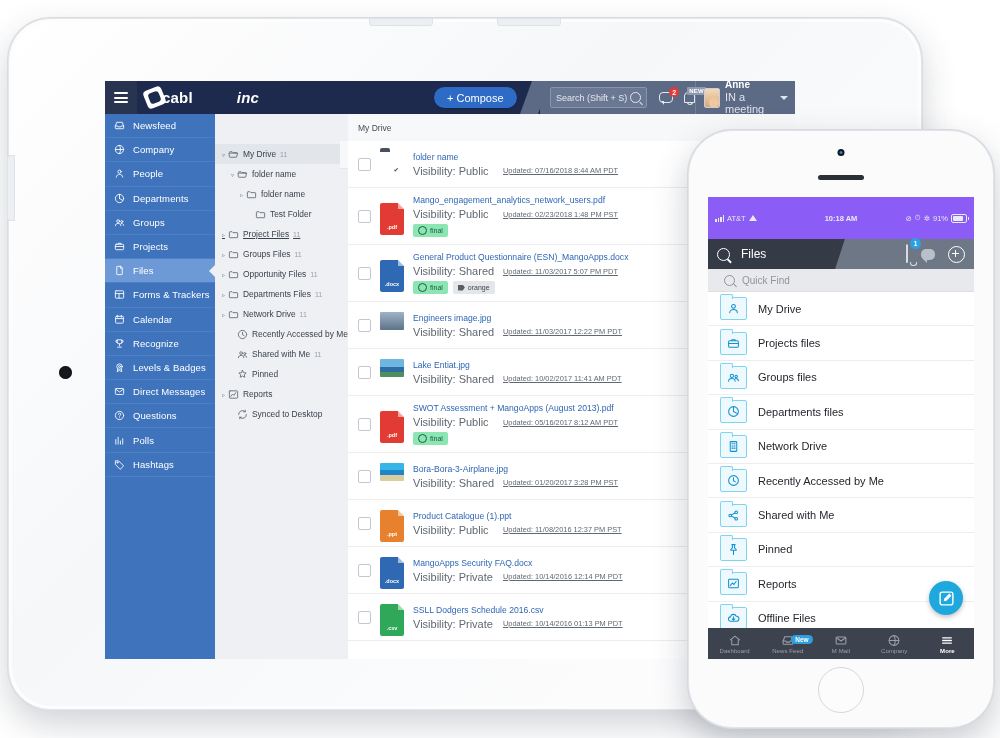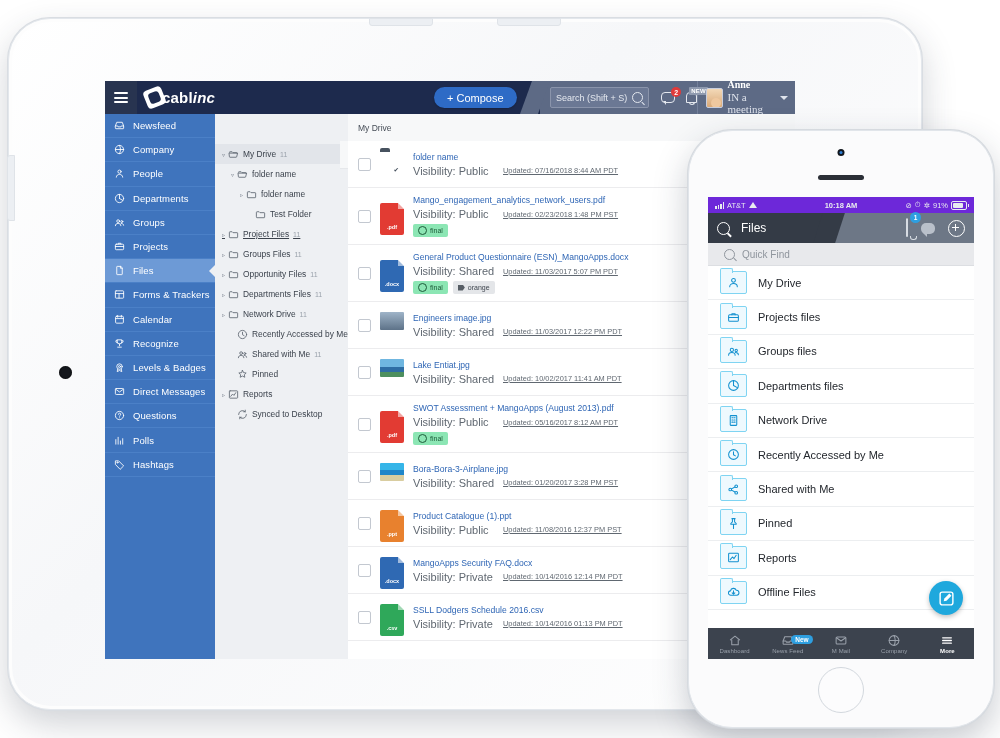--- a/index.html
+++ b/index.html
@@ -49,21 +49,21 @@
   #hamburger-box .bars i{display:block;height:2px;background:#fff;margin:2.5px 0;border-radius:1px;}
   #logo-wrap{display:flex;align-items:center;margin-left:8px;}
   #logo-mark{
     width:19px;height:19px;border-radius:4px;background:#fff;
     transform:rotate(-22deg);position:relative;
   }
   #logo-mark:after{
     content:"";position:absolute;left:4px;top:4px;width:11px;height:11px;border-radius:3px;background:#1d2a4d;
   }
   #logo-text{color:#fff;font-size:15px;font-weight:bold;letter-spacing:.2px;margin-left:-2px;}
-  #logo-text .inc{font-style:italic;font-weight:bold;}
+  #logo-text .inc{font-style:italic;font-weight:bold;margin-left:44px;}
 
   #compose-btn{
     position:absolute;left:329px;top:6px;height:21px;padding:0 13px;
     background:#2e6bc6;border-radius:11px;color:#fff;font-size:11px;
     display:flex;align-items:center;justify-content:center;
     box-shadow:0 1px 2px rgba(0,0,0,.2);
   }
   #topbar-right{
     position:absolute;right:0;top:0;height:33px;width:255px;
     background:#5d6a85;display:flex;align-items:center;
@@ -96,21 +96,21 @@
   #new-badge{
     position:absolute;left:3px;top:-5px;background:#8f9aaf;color:#fff;font-size:6px;font-weight:bold;
     padding:1px 2px;border-radius:1px;letter-spacing:.2px;
   }
   #user-block{
     margin-left:auto;height:33px;display:flex;align-items:center;padding:0 7px 0 8px;
     border-left:1px solid #73809a;
   }
   #avatar{width:18px;height:18px;border-radius:2px;background:linear-gradient(#f3d9b8,#d9a978);border:1px solid #c8cede;position:relative;overflow:hidden;}
   #avatar:after{content:"";position:absolute;left:4px;top:9px;width:10px;height:10px;border-radius:50%;background:#efc89f;}
-  #user-names{margin-left:5px;line-height:1.15;font-family:Liberation Serif, serif;}
+  #user-names{margin-left:5px;line-height:1.15;}
   #user-name{color:#fff;font-size:10px;font-weight:bold;}
   #user-status{color:#dfe3ec;font-size:11px;}
   .caret{width:0;height:0;border-left:4px solid transparent;border-right:4px solid transparent;border-top:4px solid #dfe3ec;margin-left:7px;}
 
   
   #sidebar{
     position:absolute;left:0;top:33px;width:110px;height:545px;background:#3f74bd;
   }
   .side-item{
     height:23.2px;display:flex;align-items:center;padding-left:9px;
@@ -203,21 +203,21 @@
     border:1px solid #e1e5ea;
   }
   #phone-speaker{position:absolute;left:50%;top:44px;transform:translateX(-50%);width:46px;height:5px;border-radius:3px;background:#2b2f36;}
   #phone-cam{position:absolute;left:50%;top:18px;transform:translateX(-50%);width:7px;height:7px;border-radius:50%;background:#11161d;}
   #phone-cam:after{content:"";position:absolute;left:2px;top:2px;width:3px;height:3px;border-radius:50%;background:#2e7fd6;}
   #phone-home{position:absolute;left:50%;bottom:14px;transform:translateX(-50%);width:44px;height:44px;border-radius:50%;border:1.5px solid #d3d8de;background:#fcfcfd;}
   #phone-screen{
     position:absolute;left:19px;top:66px;width:266px;height:462px;background:#fff;overflow:hidden;
   }
   #status-bar{
-    height:16px;background:#6d28d9;display:flex;align-items:center;padding:0 7px;color:#e8ebef;font-size:7.5px;
+    height:16px;background:#8b5cf6;display:flex;align-items:center;padding:13px 7px;color:#e8ebef;font-size:7.5px;
   }
   #status-left{display:flex;align-items:center;gap:3px;}
   .sigbars{display:flex;align-items:flex-end;gap:1px;height:7px;}
   .sigbars i{width:1.5px;background:#e8ebef;display:block;}
   .wifi{width:8px;height:6px;position:relative;}
   .wifi:after{content:"";position:absolute;left:0;bottom:0;width:0;height:0;border-left:4px solid transparent;border-right:4px solid transparent;border-bottom:6px solid #e8ebef;}
   #status-time{position:absolute;left:50%;transform:translateX(-50%);font-size:7.5px;font-weight:bold;}
   #status-right{margin-left:auto;display:flex;align-items:center;gap:3px;}
   .battery{width:14px;height:7px;border:1px solid #e8ebef;border-radius:2px;position:relative;}
   .battery:after{content:"";position:absolute;left:1px;top:1px;bottom:1px;width:10px;background:#e8ebef;border-radius:1px;}

